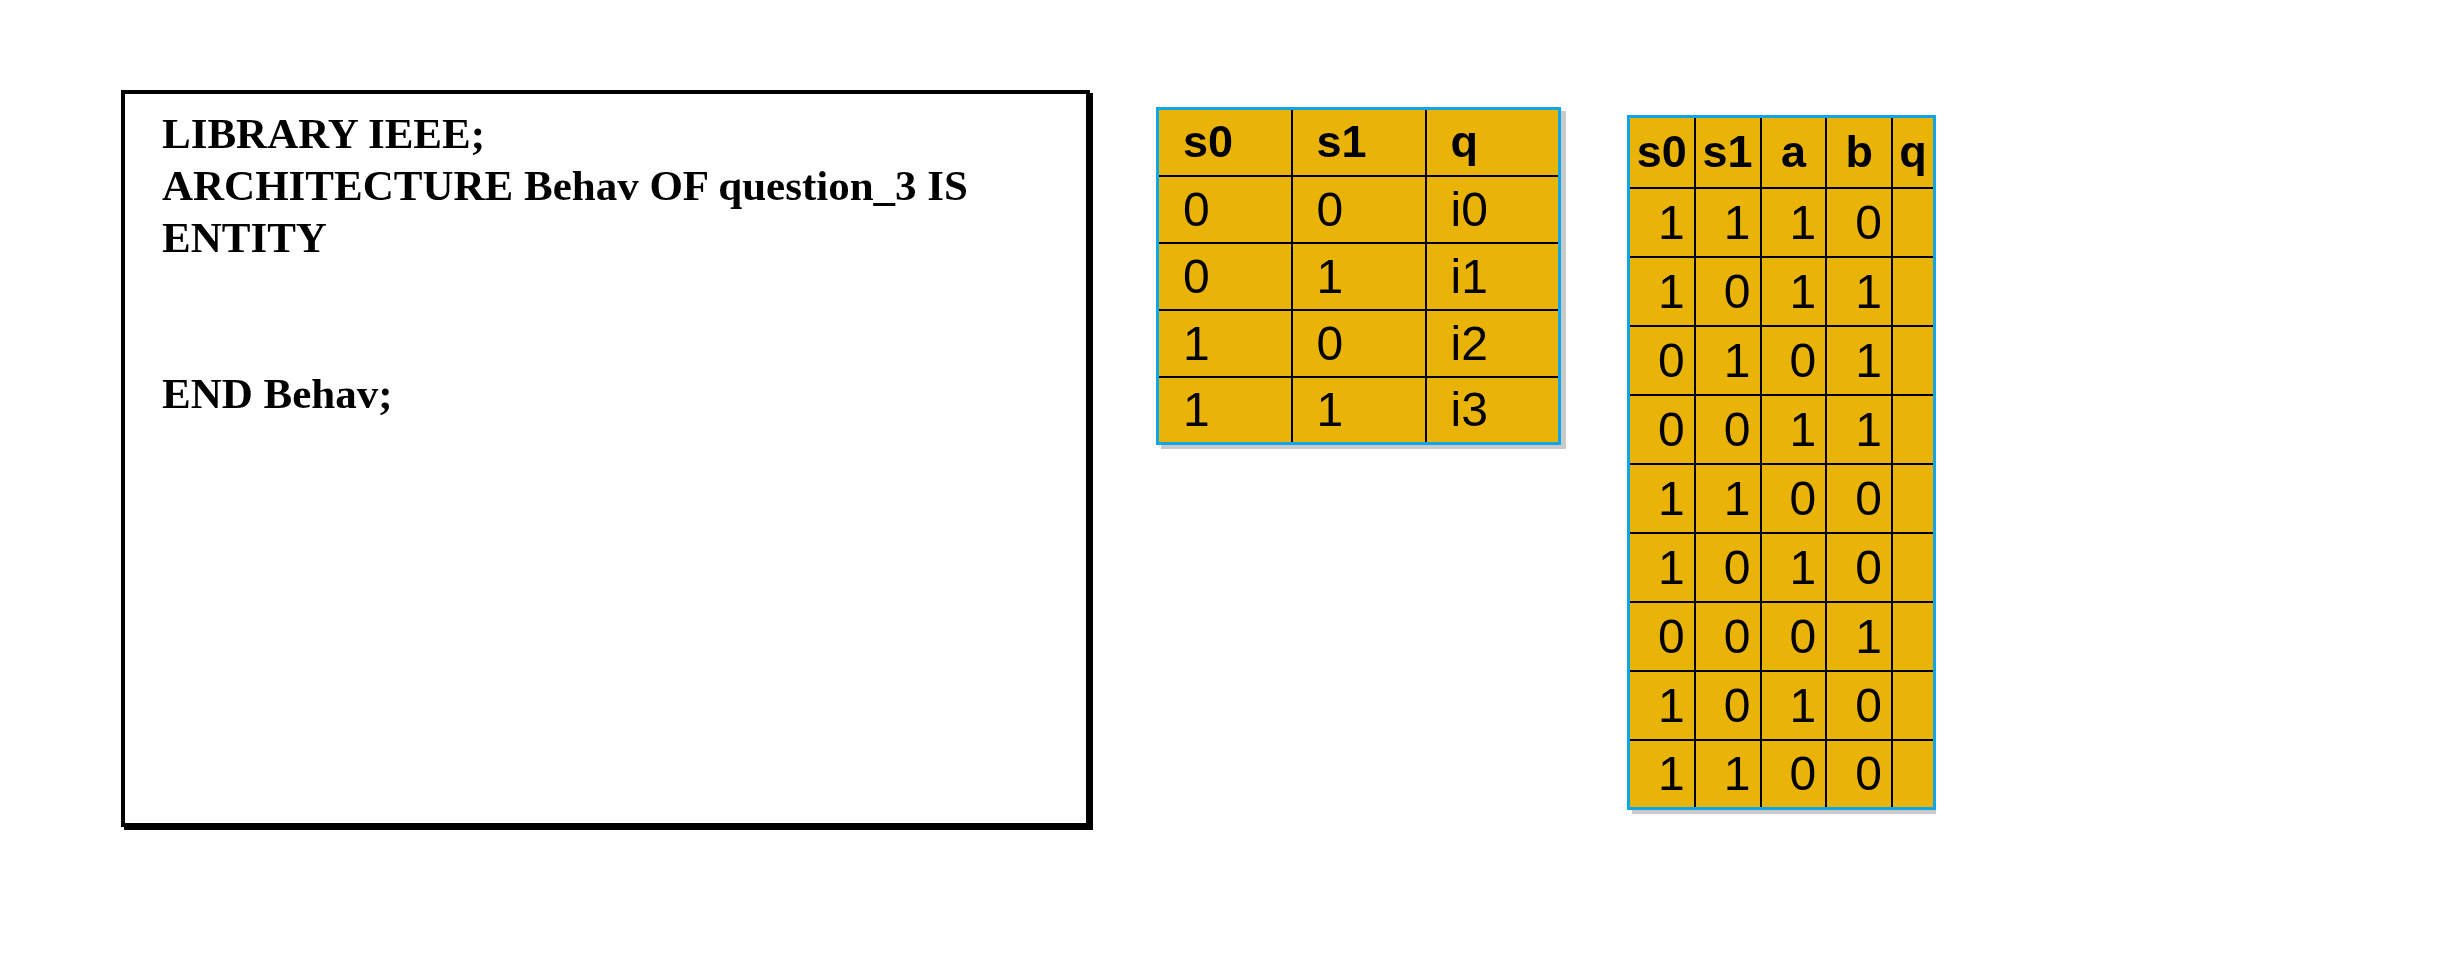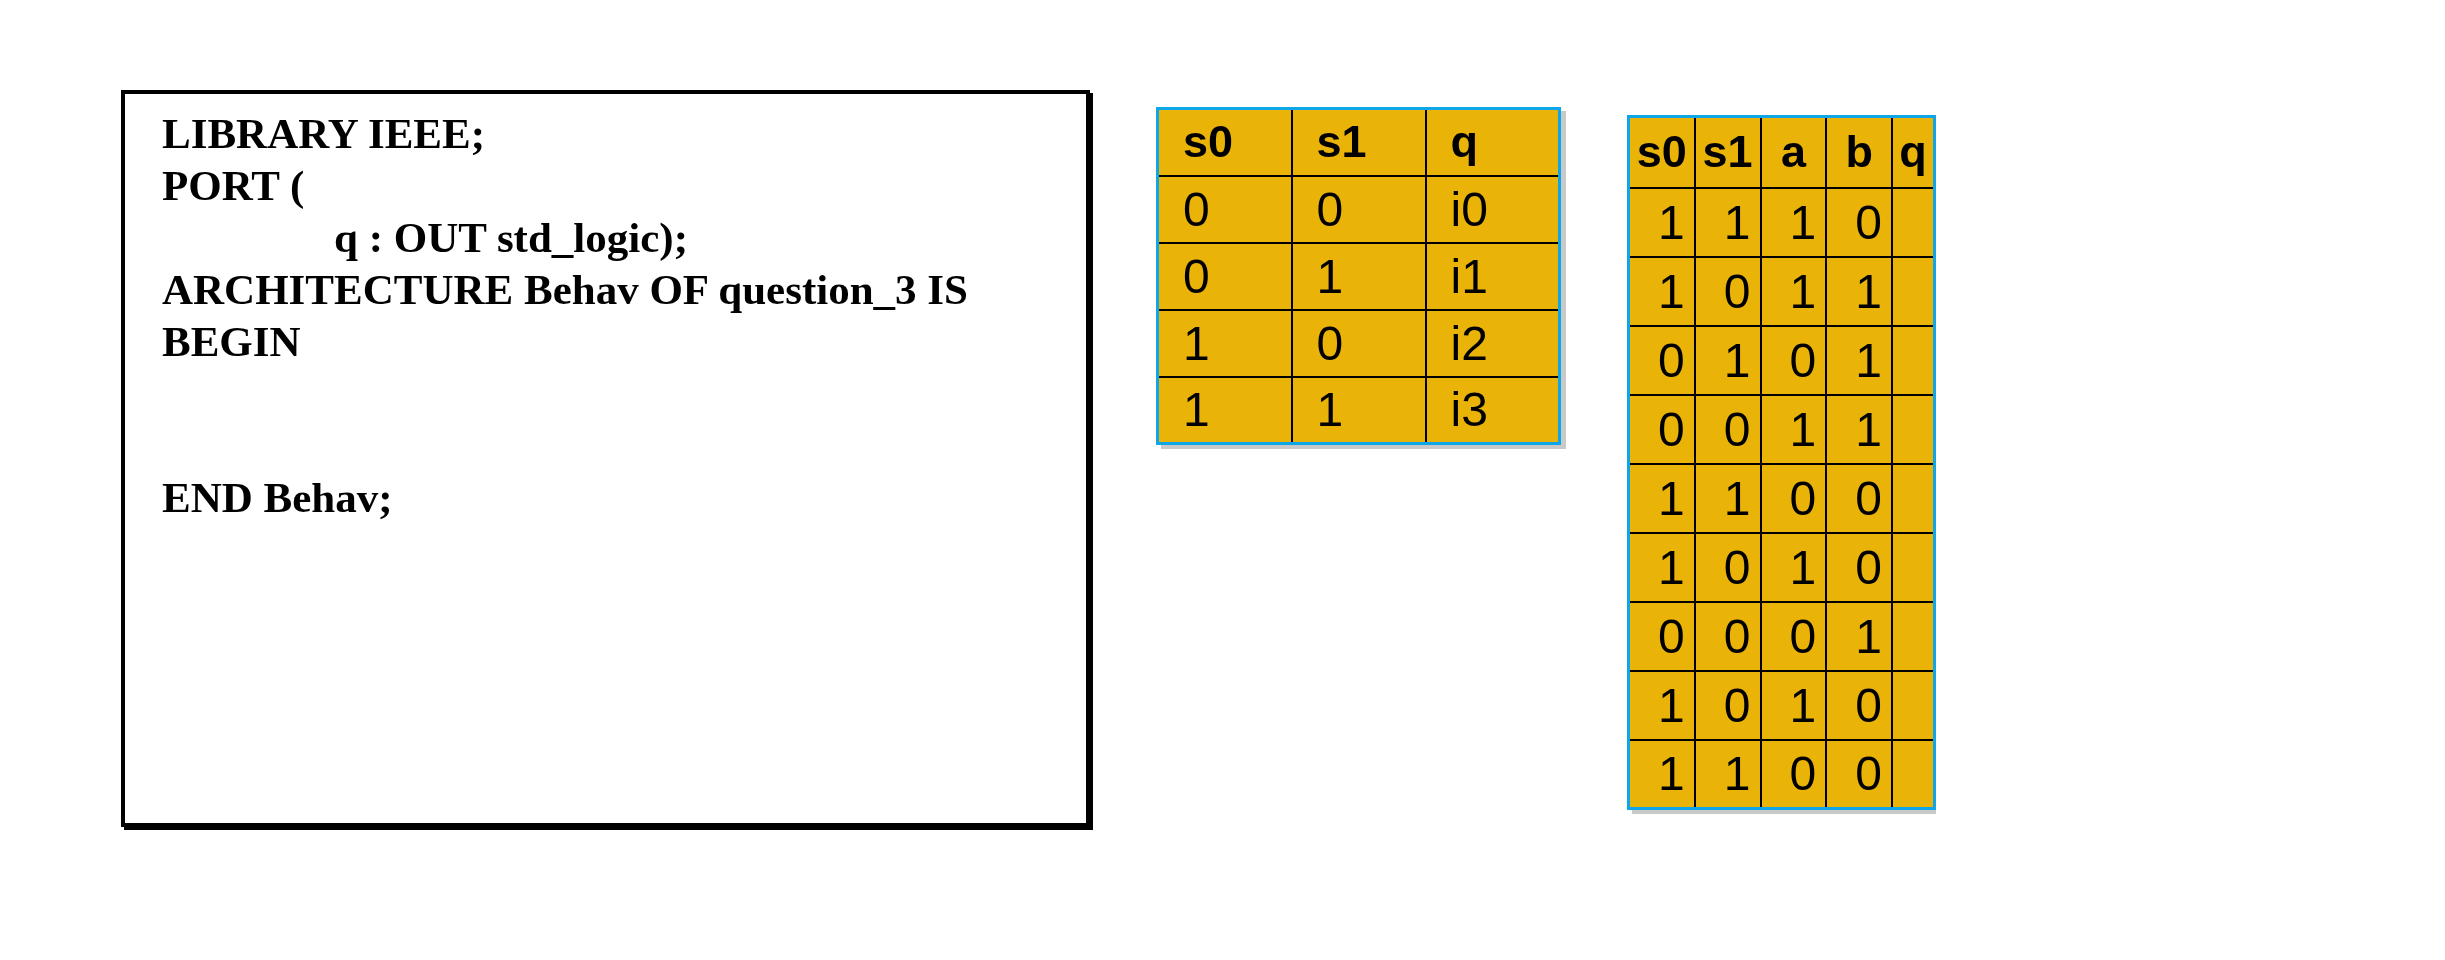--- a/index.html
+++ b/index.html
@@ -94,24 +94,22 @@
     padding: 0 0 0 28px;
   }
 </style>
 </head>
 <body>
 
 <div id="canvas">
 
   <div class="code-box">
     <div class="code-line">LIBRARY IEEE;</div>
-    <div class="code-line">PORT (</div>
-    <div class="code-line">                q : OUT std_logic);</div>
     <div class="code-line">ARCHITECTURE Behav OF question_3 IS</div>
-    <div class="code-line">BEGIN</div>
+    <div class="code-line">ENTITY</div>
     <div class="code-line"></div>
     <div class="code-line"></div>
     <div class="code-line">END Behav;</div>
   </div>
 
   <table class="grid" id="selector-table">
     <colgroup>
         <col>
         <col>
         <col>

